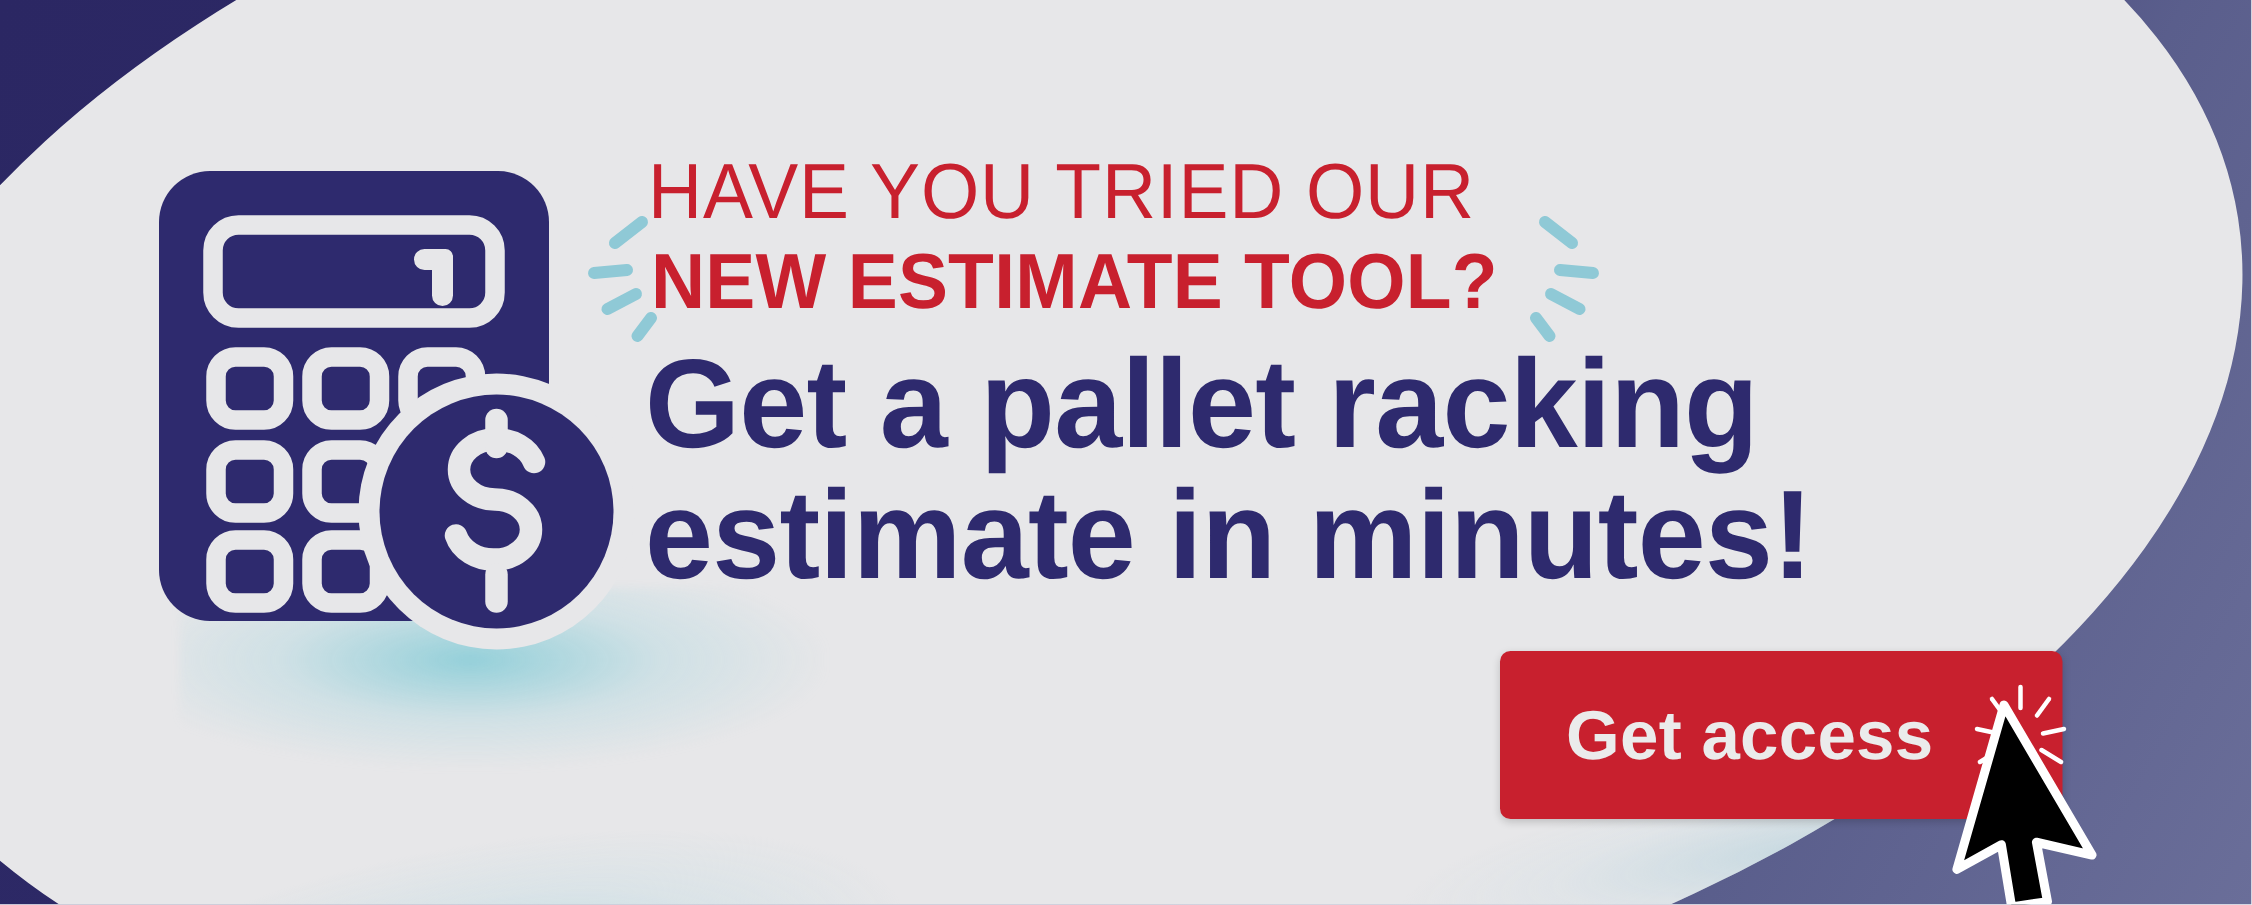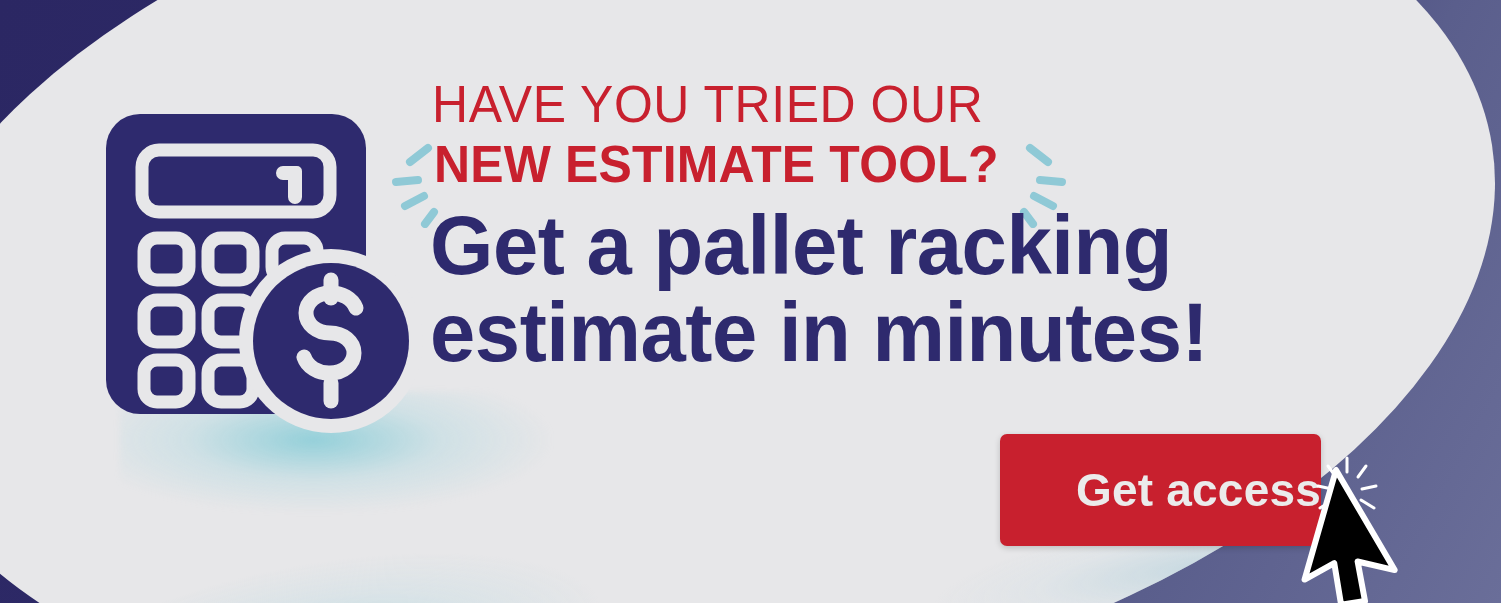--- a/index.html
+++ b/index.html
@@ -67,21 +67,21 @@
   
   .sparkle { position: absolute; width: 72px; height: 96px; }
   .sparkle svg { display: block; width: 100%; height: 100%; }
   .sparkle-left  { left: 382px; top: 132px; }
   .sparkle-right { left: 1004px; top: 132px; }
 
   
   .copy {
     position: absolute;
     left: 432px;
-    top: 76px;
+    top: 100px;
     width: 900px;
   }
   .eyebrow-light {
     margin: 0;
     color: #c8202e;
     font-size: 52px;
     line-height: 56px;
     font-weight: 400;
     letter-spacing: 0.6px;
     white-space: nowrap;
@@ -110,32 +110,32 @@
     transform: scaleX(0.97);
     transform-origin: left center;
   }
   .headline-line { display: block; }
 
   
   .cta-button {
     position: absolute;
     left: 1000px;
     top: 434px;
-    width: 321px;
+    width: 375px;
     height: 112px;
     background: #c8202e;
     border: none;
     border-radius: 7px;
     color: #ebebeb;
     font-family: "Liberation Sans", sans-serif;
     font-size: 46px;
     font-weight: 700;
     letter-spacing: 0.2px;
     line-height: 112px;
-    text-align: right;
+    text-align: center;
     padding: 0 0 0 0;
     cursor: pointer;
     box-shadow: 0 2px 6px rgba(0,0,0,0.18);
   }
   .cta-label { display: block; margin-left: -42px; }
 
   
   .click-burst {
     position: absolute;
     left: 1304px;

